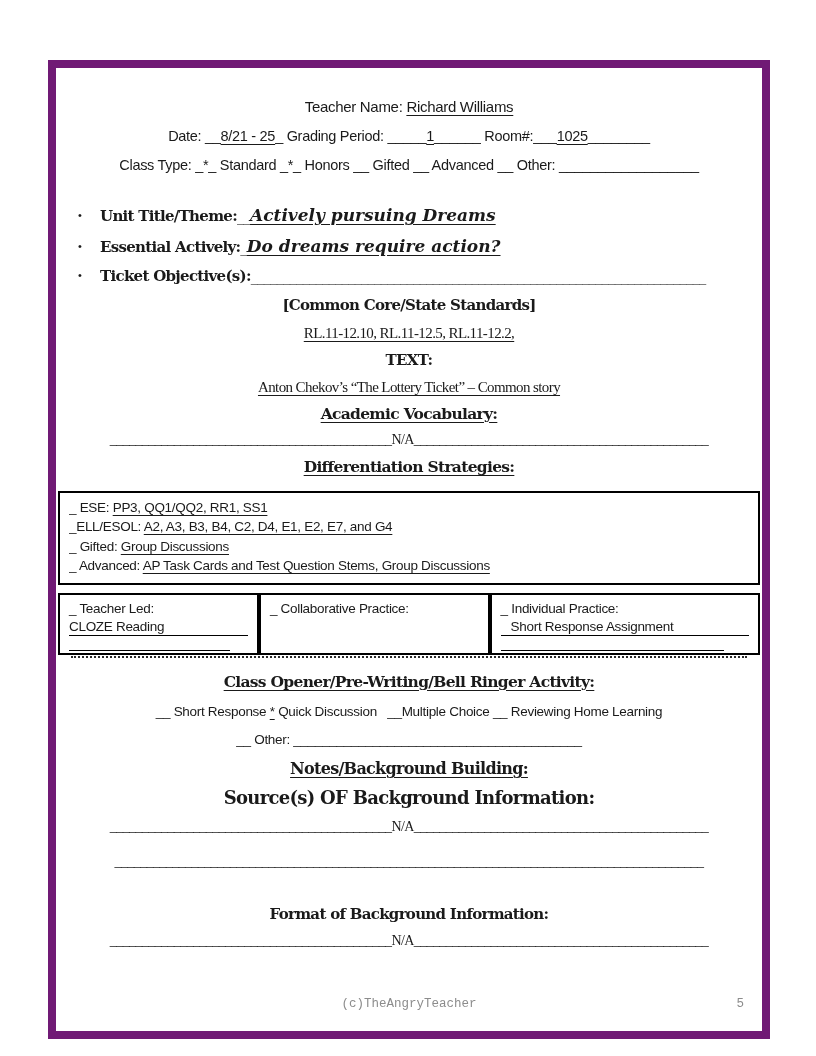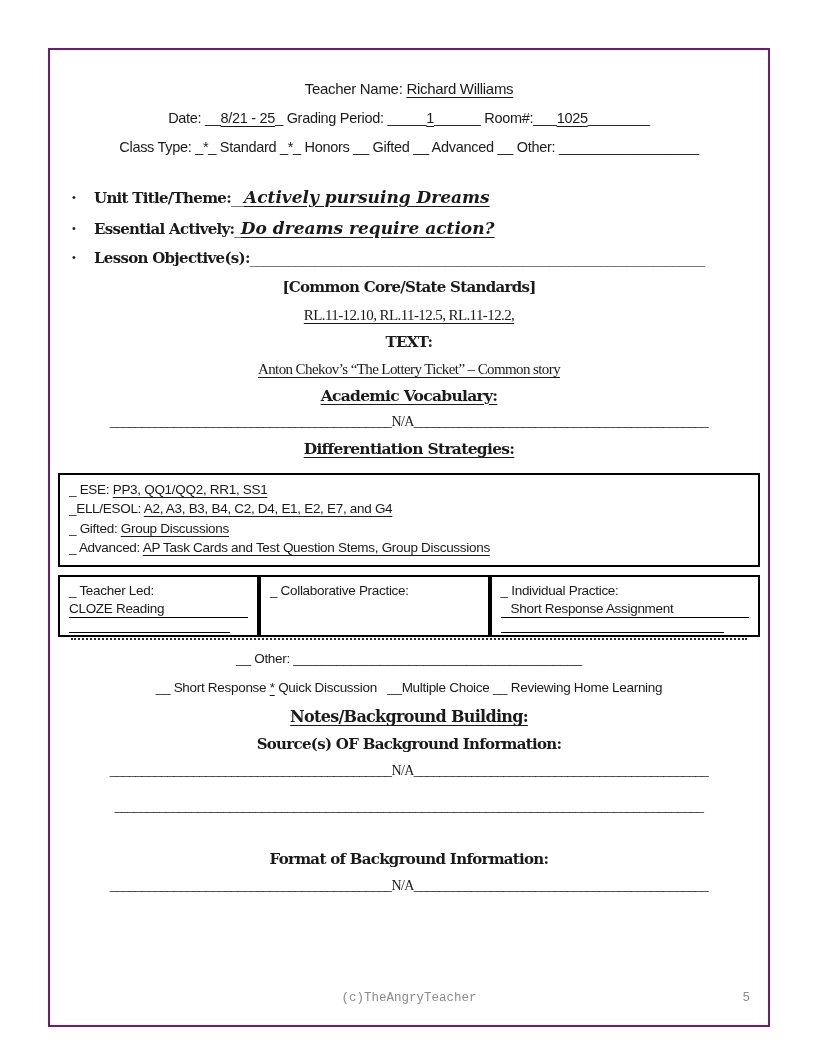--- a/index.html
+++ b/index.html
@@ -2,22 +2,22 @@
 <html><head>
 <meta charset="utf-8">
 <style>
   * { box-sizing: border-box; }
   html,body { margin:0; padding:0; }
   body {
     width:816px; height:1056px; background:#ffffff; position:relative;
     font-family:"Liberation Sans", sans-serif; color:#1a1a1a;
   }
   .sheet {
-    position:absolute; left:48px; top:48px; width:722px; height:979px;
-    border:2px solid #701a75; background:#fff; overflow:hidden;
+    position:absolute; left:48px; top:60px; width:722px; height:979px;
+    border:8px solid #701a75; background:#fff; overflow:hidden;
   }
   .line { line-height:1.2; }
   .center { text-align:center; }
   .nowrap { white-space:nowrap; overflow:hidden; }
   .sans { font-family:"Liberation Sans", sans-serif; letter-spacing:-0.3px; }
   .slab { font-family:"DejaVu Serif", serif; font-weight:700; letter-spacing:-0.7px; }
   .type { font-family:Liberation Serif, serif; letter-spacing:-0.6px; }
   .script { font-family:"DejaVu Serif", cursive; font-style:italic; font-weight:700; font-size:17px; letter-spacing:0; }
   .u { text-decoration:underline; text-underline-offset:3px; }
 
@@ -51,21 +51,21 @@
   .pline-right { text-align:right; }
   .pline-mid { padding-left:10px; }
   .pblank { border-bottom:1.5px solid #000; height:15px; width:90%; }
 
   .dash-sep { margin:1px auto 0; width:676px; border-top:2.5px dotted #2a2a2a; height:0; }
 
   .h-opener { margin-top:15px; font-size:15.5px; }
   .l-opts   { margin-top:13px; font-size:13.5px; }
   .l-other  { margin-top:11px; font-size:13.5px; }
   .h-notes  { margin-top:11px; font-size:16px; }
-  .h-source { margin-top:9px;  font-size:15px; }
+  .h-source { margin-top:9px;  font-size:18px; }
   .l-srcna  { margin-top:10px; font-size:14px; }
   .l-blank2 { margin-top:19px; font-size:14px; }
   .h-format { margin-top:34px; font-size:15px; }
   .l-fmtna  { margin-top:10px; font-size:14px; }
 
   .footer {
     position:absolute; left:0; right:0; bottom:20px; text-align:center;
     color:#8c8c8c; font-size:12.5px; font-family:Liberation Mono, monospace;
   }
   .pagenum { position:absolute; right:18px; bottom:0; color:#8c8c8c; }
@@ -88,21 +88,21 @@
   </div>
 
   <div class="bullets">
     <div class="bullet-row">
       <span class="dot">•</span><span class="slab">Unit Title/Theme:</span><span class="blank-serif">__</span><span class="script u">Actively pursuing Dreams</span>
     </div>
     <div class="bullet-row">
       <span class="dot">•</span><span class="slab">Essential Actively:</span><span class="blank-serif">_</span><span class="script u">Do dreams require action?</span>
     </div>
     <div class="bullet-row">
-      <span class="dot">•</span><span class="slab">Lesson Objective(s):</span><span class="blank-serif">______________________________________________________________________</span>
+      <span class="dot">•</span><span class="slab">Ticket Objective(s):</span><span class="blank-serif">______________________________________________________________________</span>
     </div>
   </div>
 
   <div class="line center slab h-cc">[Common Core/State Standards]</div>
   <div class="line center type u l-rl">RL.11-12.10, RL.11-12.5, RL.11-12.2,</div>
   <div class="line center slab h-text">TEXT:</div>
   <div class="line center type u l-anton">Anton Chekov’s “The Lottery Ticket” – Common story</div>
 
   <div class="line center slab u h-vocab">Academic Vocabulary:</div>
   <div class="line center type l-na nowrap">
@@ -137,25 +137,26 @@
     </div>
     <div class="pbox pbox-3">
       <div>_ Individual Practice:</div>
       <div class="pline pline-mid">Short Response Assignment</div>
       <div class="pblank"></div>
     </div>
   </div>
 
   <div class="dash-sep"></div>
 
+  <div class="line center slab u h-opener">Class Opener/Pre-Writing/Bell Ringer Activity:</div>
+  <div class="line center sans l-opts nowrap">
+    <span>__ Short Response </span><span class="u">*</span><span> Quick Discussion&nbsp;&nbsp; </span><span>__Multiple Choice </span><span>__ Reviewing Home Learning</span>
+  </div>
   <div class="line center sans l-other nowrap">
     <span>__ Other: </span><span>________________________________________</span>
-  </div>
-  <div class="line center sans l-opts nowrap">
-    <span>__ Short Response </span><span class="u">*</span><span> Quick Discussion&nbsp;&nbsp; </span><span>__Multiple Choice </span><span>__ Reviewing Home Learning</span>
   </div>
 
   <div class="line center slab u h-notes">Notes/Background Building:</div>
   <div class="line center slab h-source">Source(s) OF Background Information:</div>
   <div class="line center type l-srcna nowrap">
     <span>____________________________________________</span><span>N/A</span><span>______________________________________________</span>
   </div>
   <div class="line center type l-blank2 nowrap">____________________________________________________________________________________________</div>
 
   <div class="line center slab h-format">Format of Background Information:</div>

